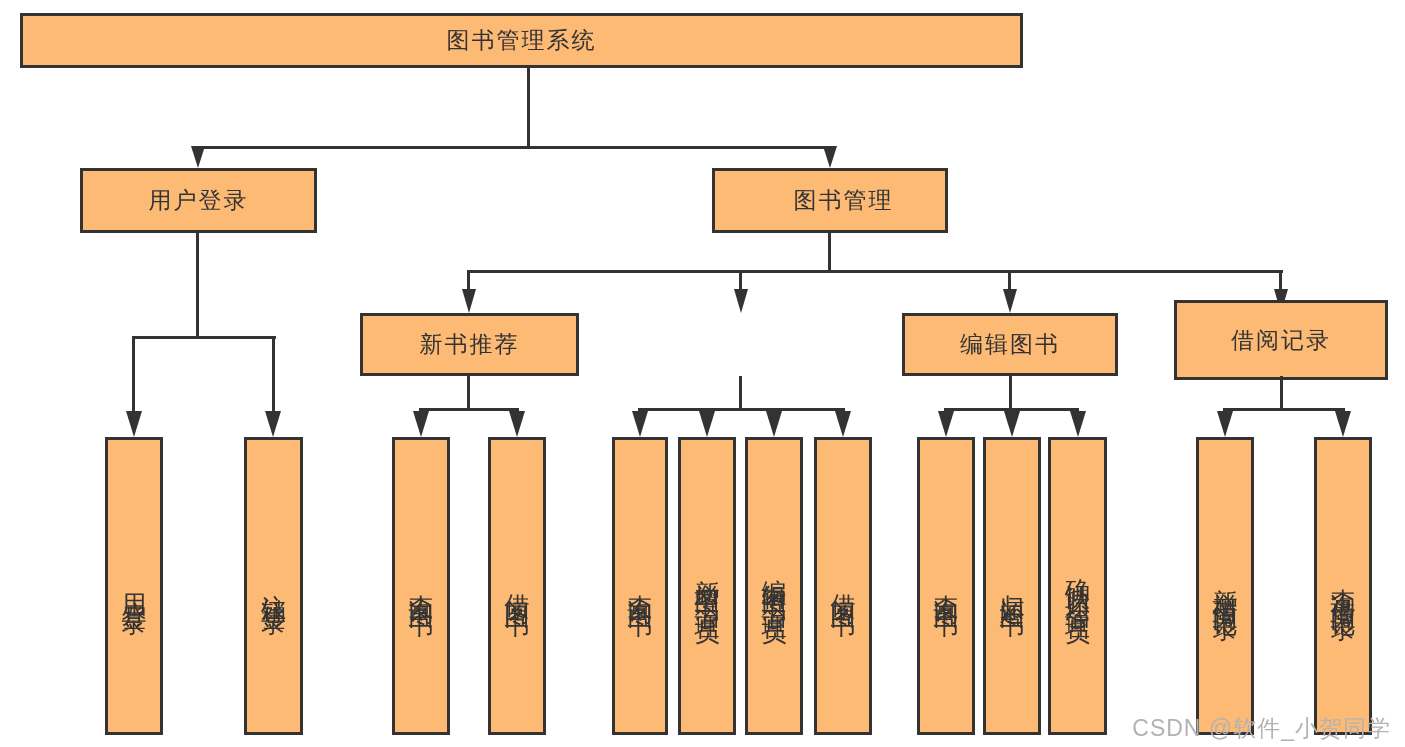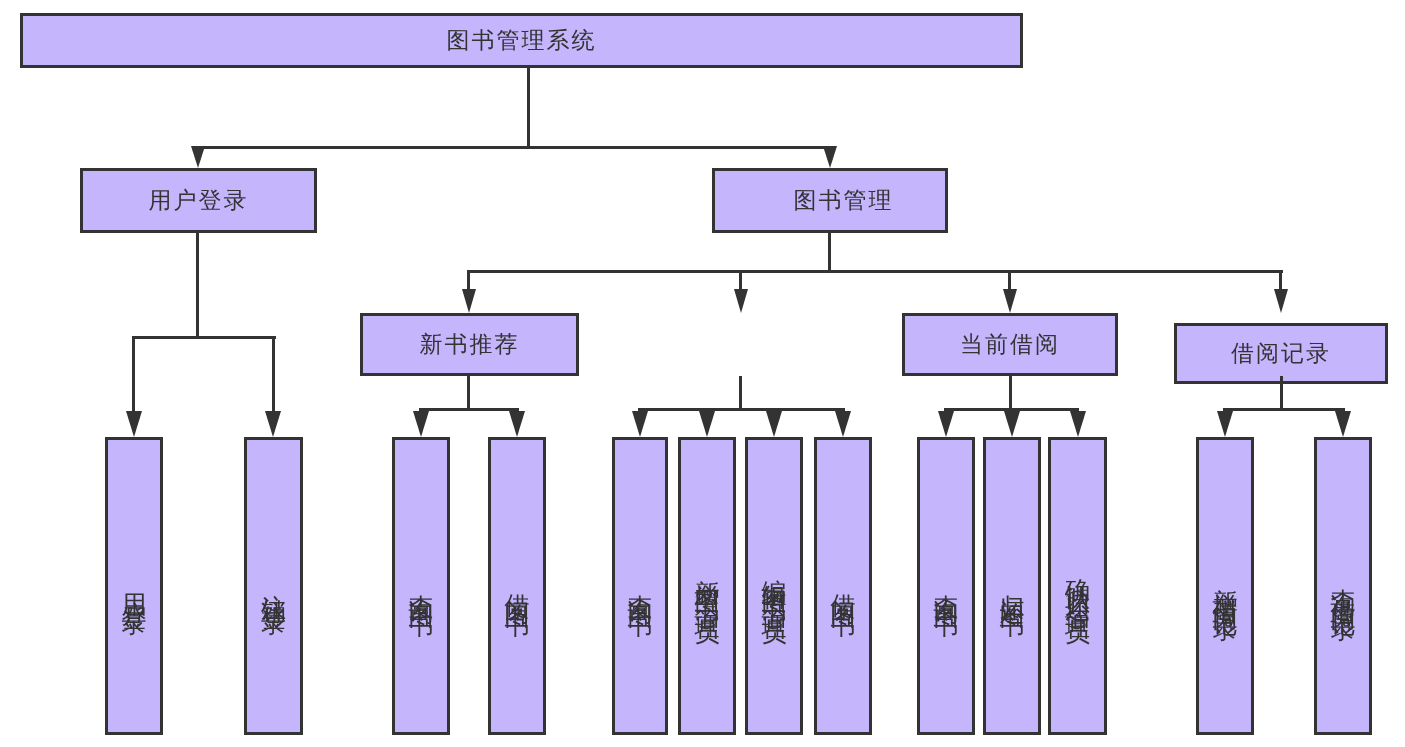--- a/index.html
+++ b/index.html
@@ -11,21 +11,21 @@
   .canvas {
     position: relative;
     width: 1405px;
     height: 747px;
     background: var(--color-background, #ffffff);
     overflow: hidden;
   }
   .box {
     position: absolute;
     box-sizing: border-box;
-    background: #c4b5fd;
+    background: #fdba74;
     border: 3px solid var(--color-line, #333333);
     display: flex;
     align-items: center;
     justify-content: center;
     color: var(--color-text, #333333);
   }
   .hbox span {
     font-size: 23px;
     letter-spacing: 2px;
     white-space: nowrap;
@@ -110,23 +110,23 @@
   <div class="ah md" style="left:734px; top:289px;"></div>
   <div class="line" style="left:1008px; top:270px; width:3px; height:22px;"></div>
   <div class="ah md" style="left:1003px; top:289px;"></div>
   <div class="line" style="left:1279px; top:270px; width:3px; height:22px;"></div>
   <div class="ah md" style="left:1274px; top:289px;"></div>
 
   <div class="box hbox" style="left:360px; top:313px; width:219px; height:63px;">
     <span>新书推荐</span>
   </div>
   <div class="box hbox" style="left:902px; top:313px; width:216px; height:63px;">
-    <span>当前借阅</span>
-  </div>
-  <div class="box hbox" style="left:1174px; top:323px; width:214px; height:61px;">
+    <span>编辑图书</span>
+  </div>
+  <div class="box hbox" style="left:1174px; top:300px; width:214px; height:80px;">
     <span>借阅记录</span>
   </div>
 
   <div class="line" style="left:467px; top:376px; width:3px; height:35px;"></div>
   <div class="line" style="left:419px; top:408px; width:100px; height:3px;"></div>
   <div class="line" style="left:419px; top:408px; width:3px; height:6px;"></div>
   <div class="ah" style="left:413px; top:411px;"></div>
   <div class="line" style="left:515px; top:408px; width:3px; height:6px;"></div>
   <div class="ah" style="left:509px; top:411px;"></div>
 
@@ -194,14 +194,15 @@
     <span>确认归还（管理员）</span>
   </div>
 
   <div class="box vbox" style="left:1196px; width:58px;">
     <span>新增借阅记录</span>
   </div>
   <div class="box vbox" style="left:1314px; width:58px;">
     <span>查询借阅记录</span>
   </div>
 
+  <div class="watermark">CSDN @软件_小贺同学</div>
 
 </div>
 
 </body></html>

